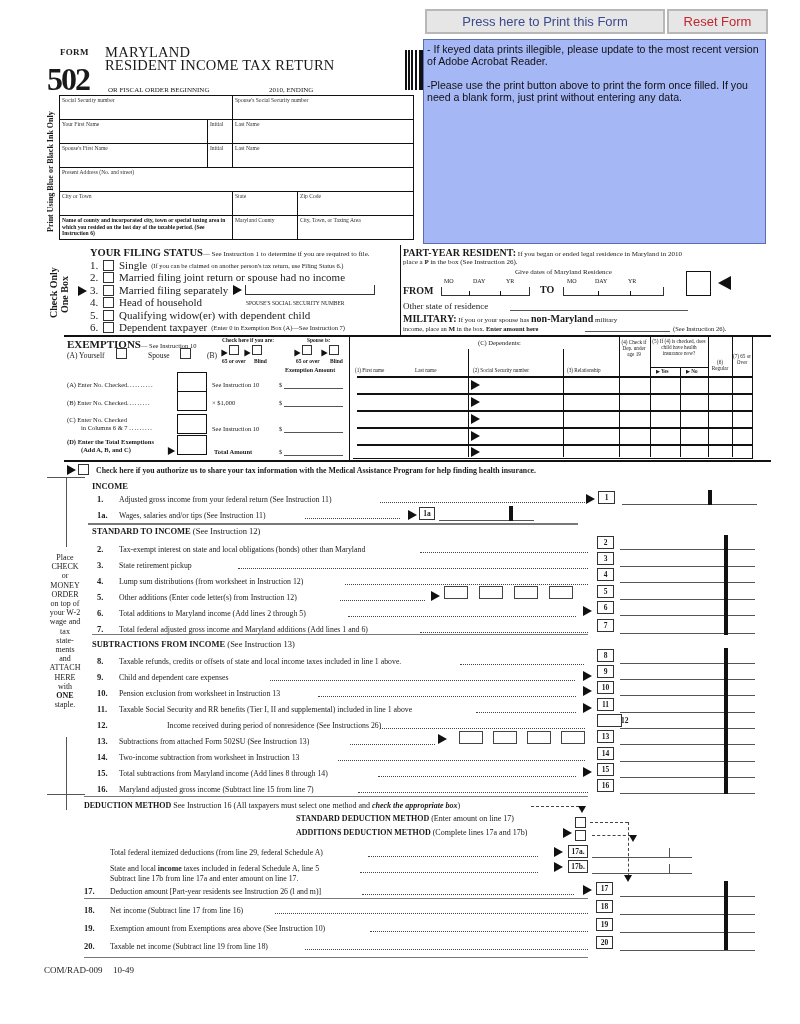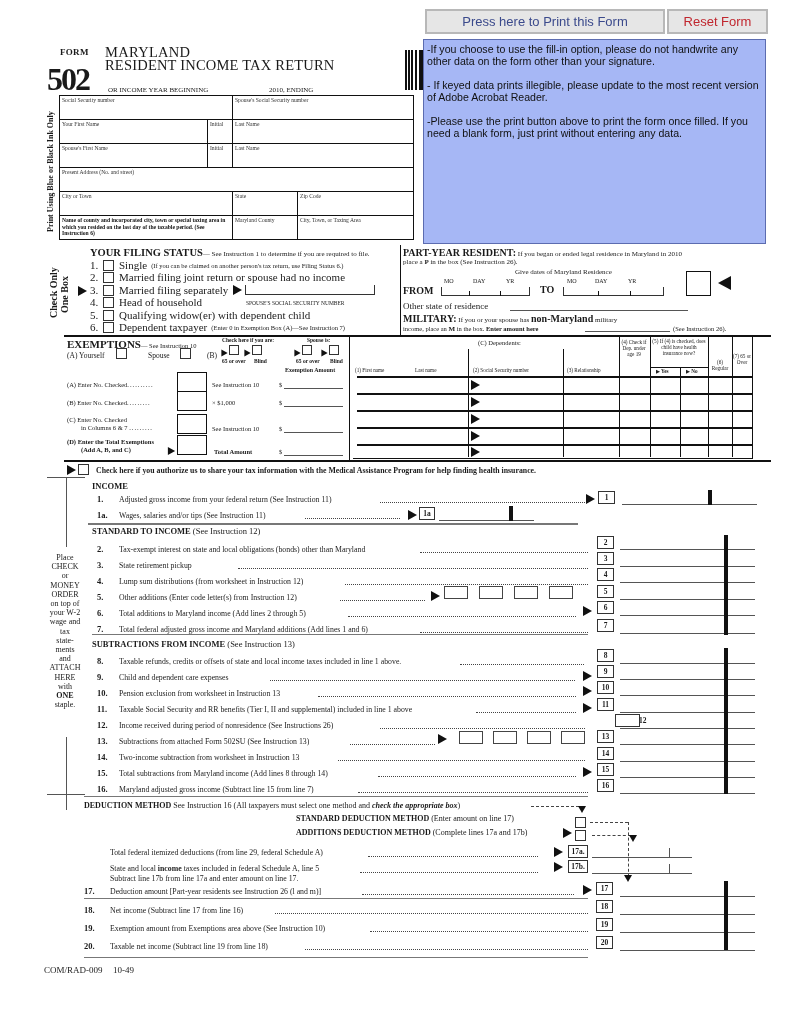--- a/index.html
+++ b/index.html
@@ -75,38 +75,37 @@
 
   .check-side { left: 47px; top: 553px; width: 36px; text-align: center; font-size: 8px; line-height: 9.2px; }
 </style>
 </head>
 <body>
 
 <div class="abs btn-print">Press here to Print this Form</div>
 <div class="abs btn-reset">Reset Form</div>
 
 <div class="abs notice">
-  <p>-If you choose to use the fill-in option, please do not handwrite any other data on the form other than your signature.</p>
   <p>- If keyed data prints illegible, please update to the most recent version of Adobe Acrobat Reader.</p>
   <p>-Please use the print button above to print the form once filled.  If you need a blank form, just print without entering any data.</p>
 </div>
 
 <div class="abs barcode">
   <span style="left:0;width:1.5px"></span>
     <span style="left:3px;width:1.5px"></span>
     <span style="left:6px;width:2px"></span>
     <span style="left:10px;width:2px"></span>
     <span style="left:14px;width:4px"></span>
 </div>
 
 <div class="abs form-lbl">FORM</div>
 <div class="abs form-num">502</div>
 <div class="abs title1">MARYLAND</div>
 <div class="abs title2">RESIDENT INCOME TAX RETURN</div>
-<div class="abs fiscal-a">OR INCOME YEAR BEGINNING</div>
+<div class="abs fiscal-a">OR FISCAL ORDER BEGINNING</div>
 <div class="abs fiscal-b">2010, ENDING</div>
 <div class="abs side-vert" style="left:46px; top:232px;">Print Using Blue or Black Ink Only</div>
 
 <div class="abs idgrid">
   <div class="cell" style="left:0;top:0;width:173px;height:24px;"><span>Social Security number</span></div>
   <div class="cell" style="left:173px;top:0;width:180px;height:24px;border-right:none;"><span>Spouse's Social Security number</span></div>
 
   <div class="cell" style="left:0;top:24px;width:148px;height:24px;"><span>Your First Name</span></div>
   <div class="cell" style="left:148px;top:24px;width:25px;height:24px;"><span>Initial</span></div>
   <div class="cell" style="left:173px;top:24px;width:180px;height:24px;border-right:none;"><span>Last Name</span></div>
@@ -433,26 +432,26 @@
 
 <div class="ln" style="top:704px;">
     <span class="num">11.</span>
     <span class="txt">Taxable Social Security and RR benefits (Tier I, II and supplemental) included in line 1 above</span>
   </div>
 <div class="lead" style="left:476px; top:712px; width:100px;"></div>
 <span class="abs tri-r" style="left:583px; top:703px;"></span>
 <div class="lbox" style="left:597px; top:698px;">11</div>
 <div class="amt" style="left:620px; top:712px;"></div>
 
-<div class="ln" style="top:720px;">
+<div class="ln" style="top:720px;gap:48px;">
     <span class="num">12.</span>
     <span class="txt">Income received during period of nonresidence (See Instructions 26)</span>
   </div>
 <div class="lead" style="left:380px; top:728px; width:205px;"></div>
-<div class="lbox" style="left:615px; top:714px;padding-left:23px;">12</div>
+<div class="lbox" style="left:597px; top:714px;padding-left:23px;">12</div>
 <div class="amt" style="left:620px; top:728px;"></div>
 
 <div class="ln" style="top:736px;">
     <span class="num">13.</span>
     <span class="txt">Subtractions from attached Form 502SU (See Instruction 13)</span>
   </div>
 <div class="lead" style="left:350px; top:744px; width:85px;"></div>
 <span class="abs tri-r" style="left:438px; top:734px;"></span>
 <div class="code-box" style="left:459px; top:731px;"></div>
 <div class="code-box" style="left:493px; top:731px;"></div>

